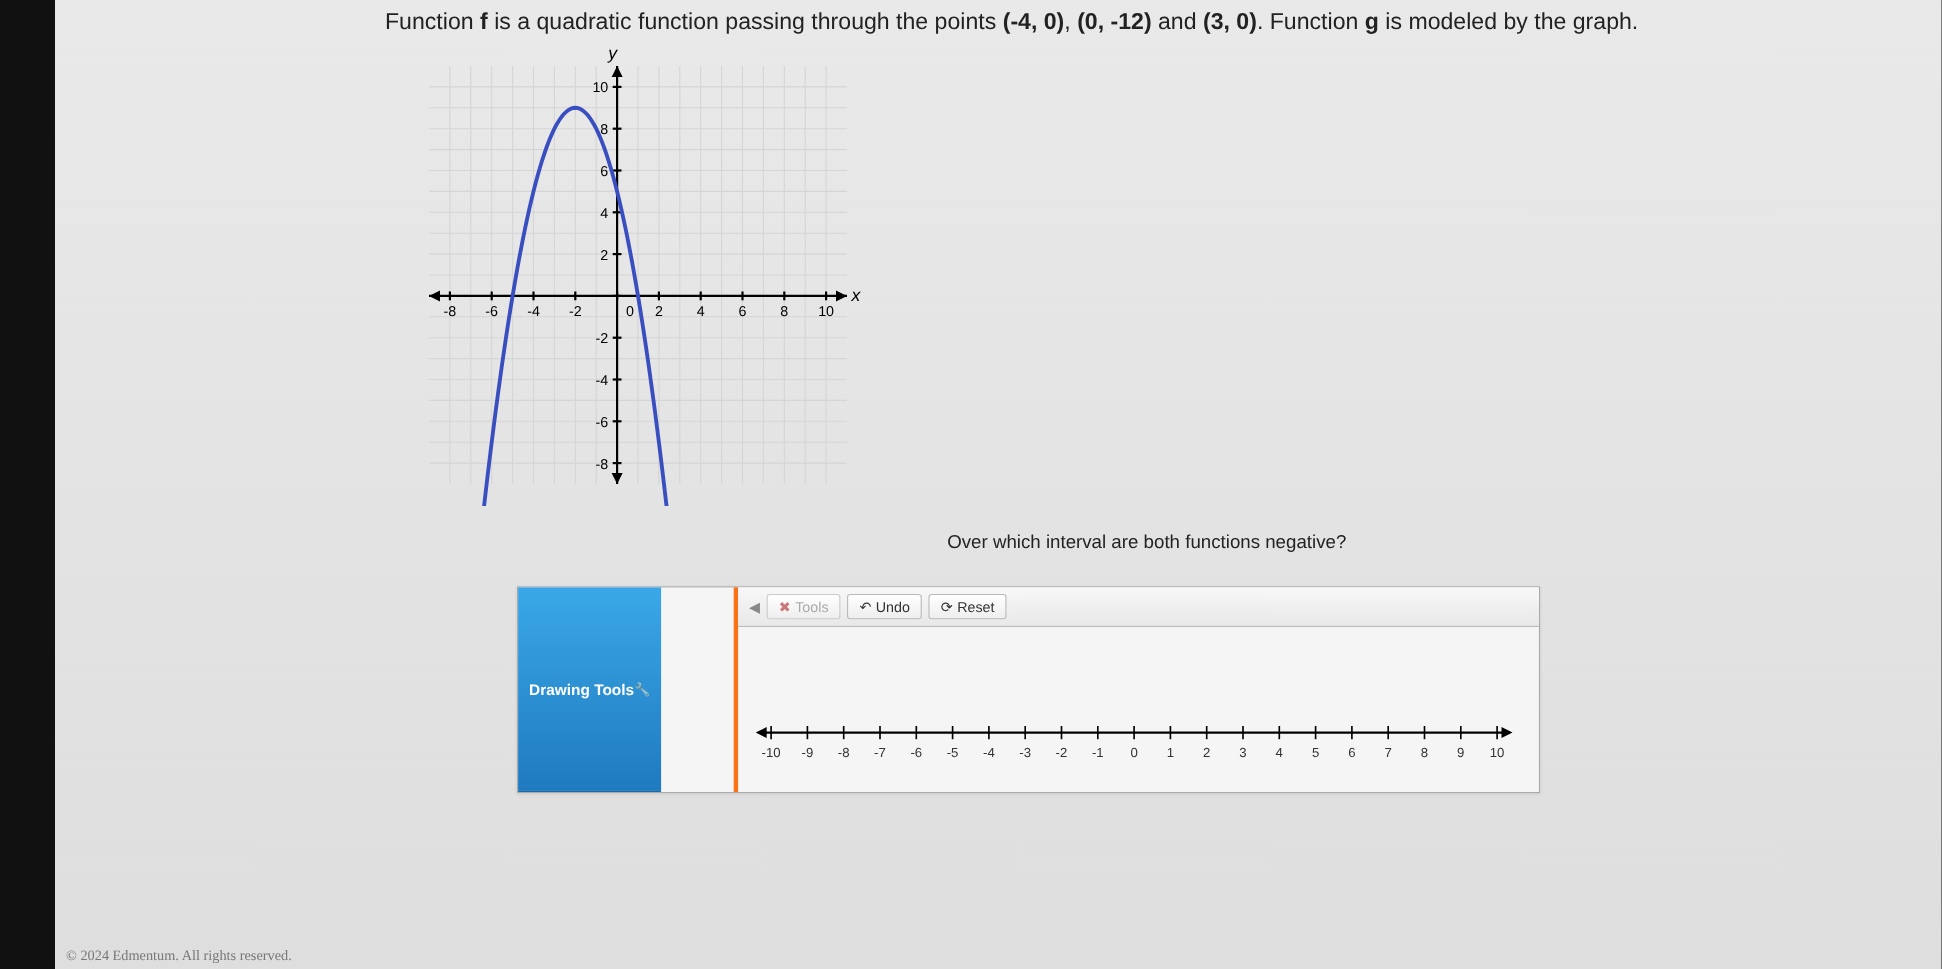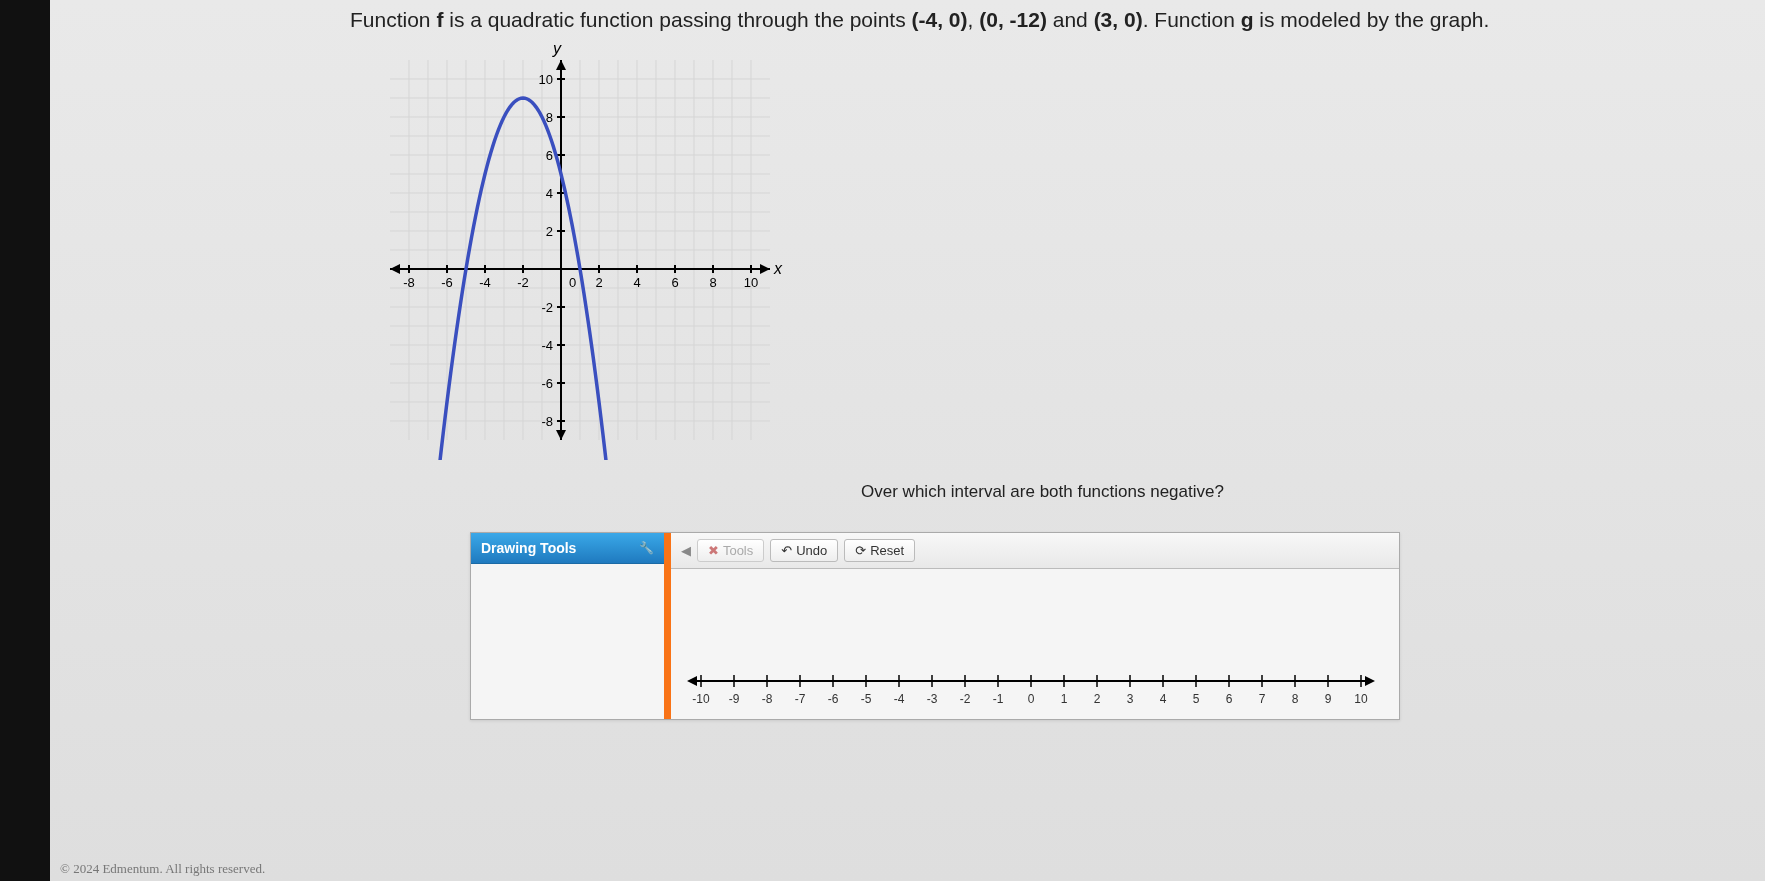--- a/index.html
+++ b/index.html
@@ -38,23 +38,22 @@
     margin-left: 120px;
     display: flex;
     align-items: stretch;
     background: #f5f5f5;
     border: 1px solid #aaa;
     width: 930px;
     box-shadow: 0 1px 3px rgba(0,0,0,0.1);
   }
   .tool-palette {
     width: 200px;
-    border-right: 7px solid #f97316;
-    display: flex;
-    flex-direction: column;
+    border-right: 4px solid #f97316;
+    display: flex;
   }
   .palette-header {
     background: linear-gradient(180deg, #3aa8e8 0%, #1f7abf 100%);
     color: #fff;
     font-weight: bold;
     font-size: 14px;
     padding: 7px 10px;
     display: flex;
     justify-content: space-between;
     align-items: center;
@@ -95,21 +94,21 @@
     border:1px solid #bbb;
     border-radius:3px;
     background: linear-gradient(180deg,#fff,#eee);
     font-size:13px; color:#333; cursor:pointer;
   }
   .tbar-btn.disabled { color:#aaa; border-color:#ccc; cursor:default;}
   .numberline-wrap {
     flex:1;
     display:flex;
     align-items:flex-end;
-    padding: 0 10px 4px 10px;
+    padding: 0 10px 20px 10px;
     min-height: 150px;
   }
   .footer {
     position:absolute;
     left: 60px;
     bottom: 4px;
     font-size:13px;
     color:#777;
     font-family:Liberation Serif, serif;
   }

